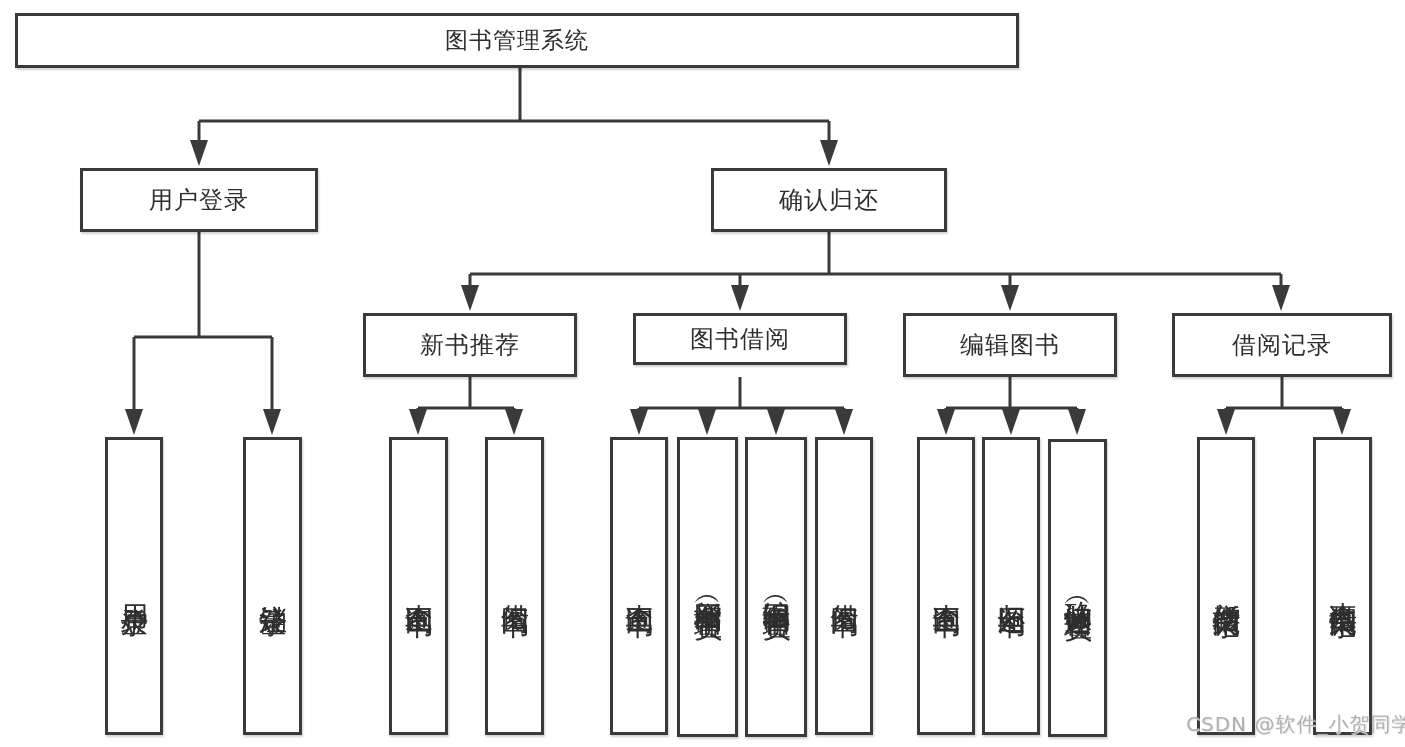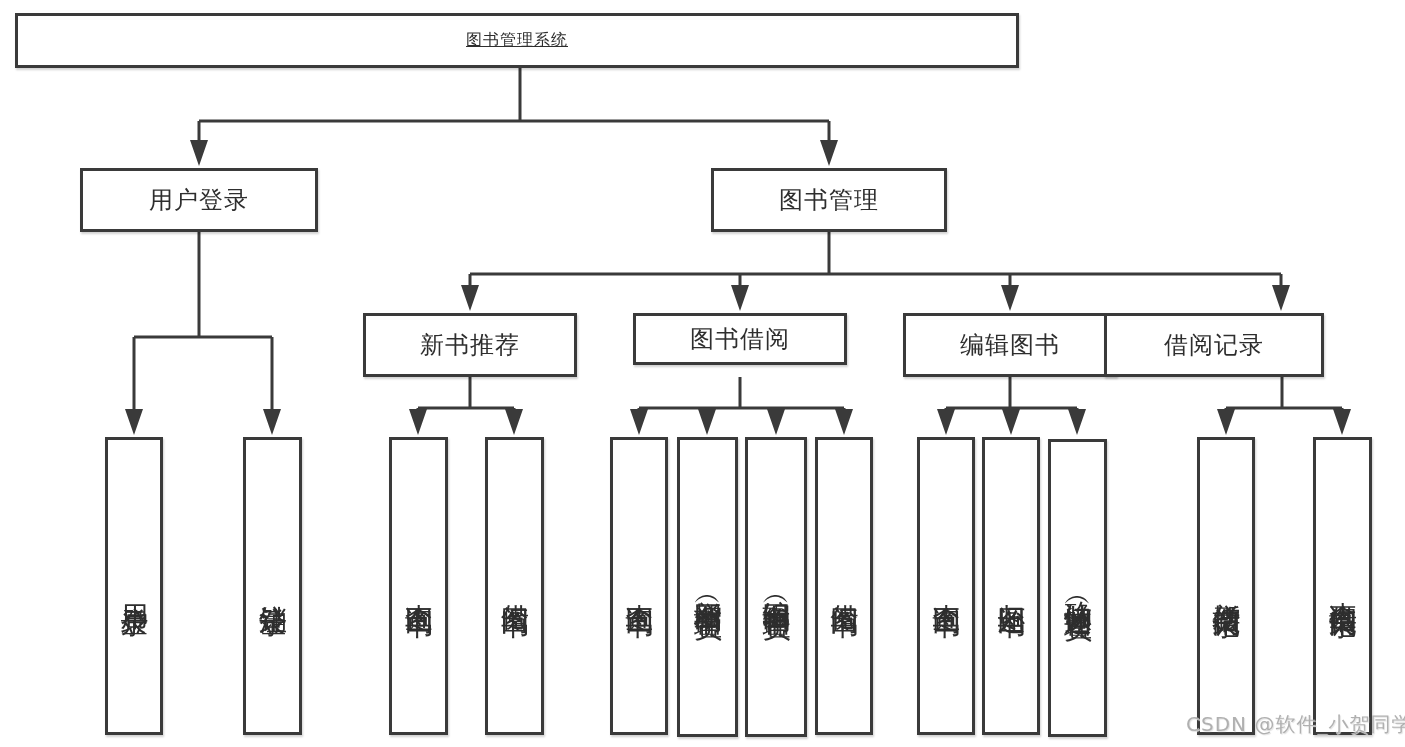--- a/index.html
+++ b/index.html
@@ -14,21 +14,21 @@
   }
   .connectors { position:absolute; left:0; top:0; width:1405px; height:747px; }
   .box {
     position:absolute;
     background:#ffffff;
     border:3px solid #3a3a3a;
     box-shadow:1px 2px 2px rgba(0,0,0,0.18);
     display:flex; align-items:center; justify-content:center;
   }
   .hbox .lbl { font-size:24px; letter-spacing:1px; white-space:nowrap; }
-  .rootbox .lbl { font-size:16px;text-decoration:underline; }
+  .rootbox .lbl { font-size:23px; }
   .vbox { display:flex; align-items:center; justify-content:center; }
   .vtext {
     writing-mode:vertical-rl;
     text-orientation:mixed;
     font-size:28px;
     line-height:1;
     letter-spacing:2px;
     white-space:nowrap;
   }
   .watermark {
@@ -67,33 +67,33 @@
   </svg>
 
   <div class="box hbox rootbox" style="left:15px;top:13px;width:1004px;height:55px">
     <span class="lbl">图书管理系统</span>
   </div>
 
   <div class="box hbox" style="left:80px;top:168px;width:238px;height:64px">
     <span class="lbl">用户登录</span>
   </div>
   <div class="box hbox" style="left:711px;top:168px;width:236px;height:64px">
-    <span class="lbl">图书管理</span>
+    <span class="lbl">确认归还</span>
   </div>
 
   <div class="box hbox" style="left:363px;top:313px;width:214px;height:64px">
     <span class="lbl">新书推荐</span>
   </div>
   <div class="box hbox" style="left:633px;top:313px;width:214px;height:52px">
     <span class="lbl">图书借阅</span>
   </div>
   <div class="box hbox" style="left:903px;top:313px;width:214px;height:64px">
     <span class="lbl">编辑图书</span>
   </div>
-  <div class="box hbox" style="left:1104px;top:313px;width:220px;height:64px">
+  <div class="box hbox" style="left:1172px;top:313px;width:220px;height:64px">
     <span class="lbl">借阅记录</span>
   </div>
 
   <div class="box vbox" style="left:105px;top:437px;width:58px;height:298px">
     <span class="vtext">用户登录</span>
   </div>
   <div class="box vbox" style="left:243px;top:437px;width:59px;height:298px">
     <span class="vtext">注销登录</span>
   </div>
 

